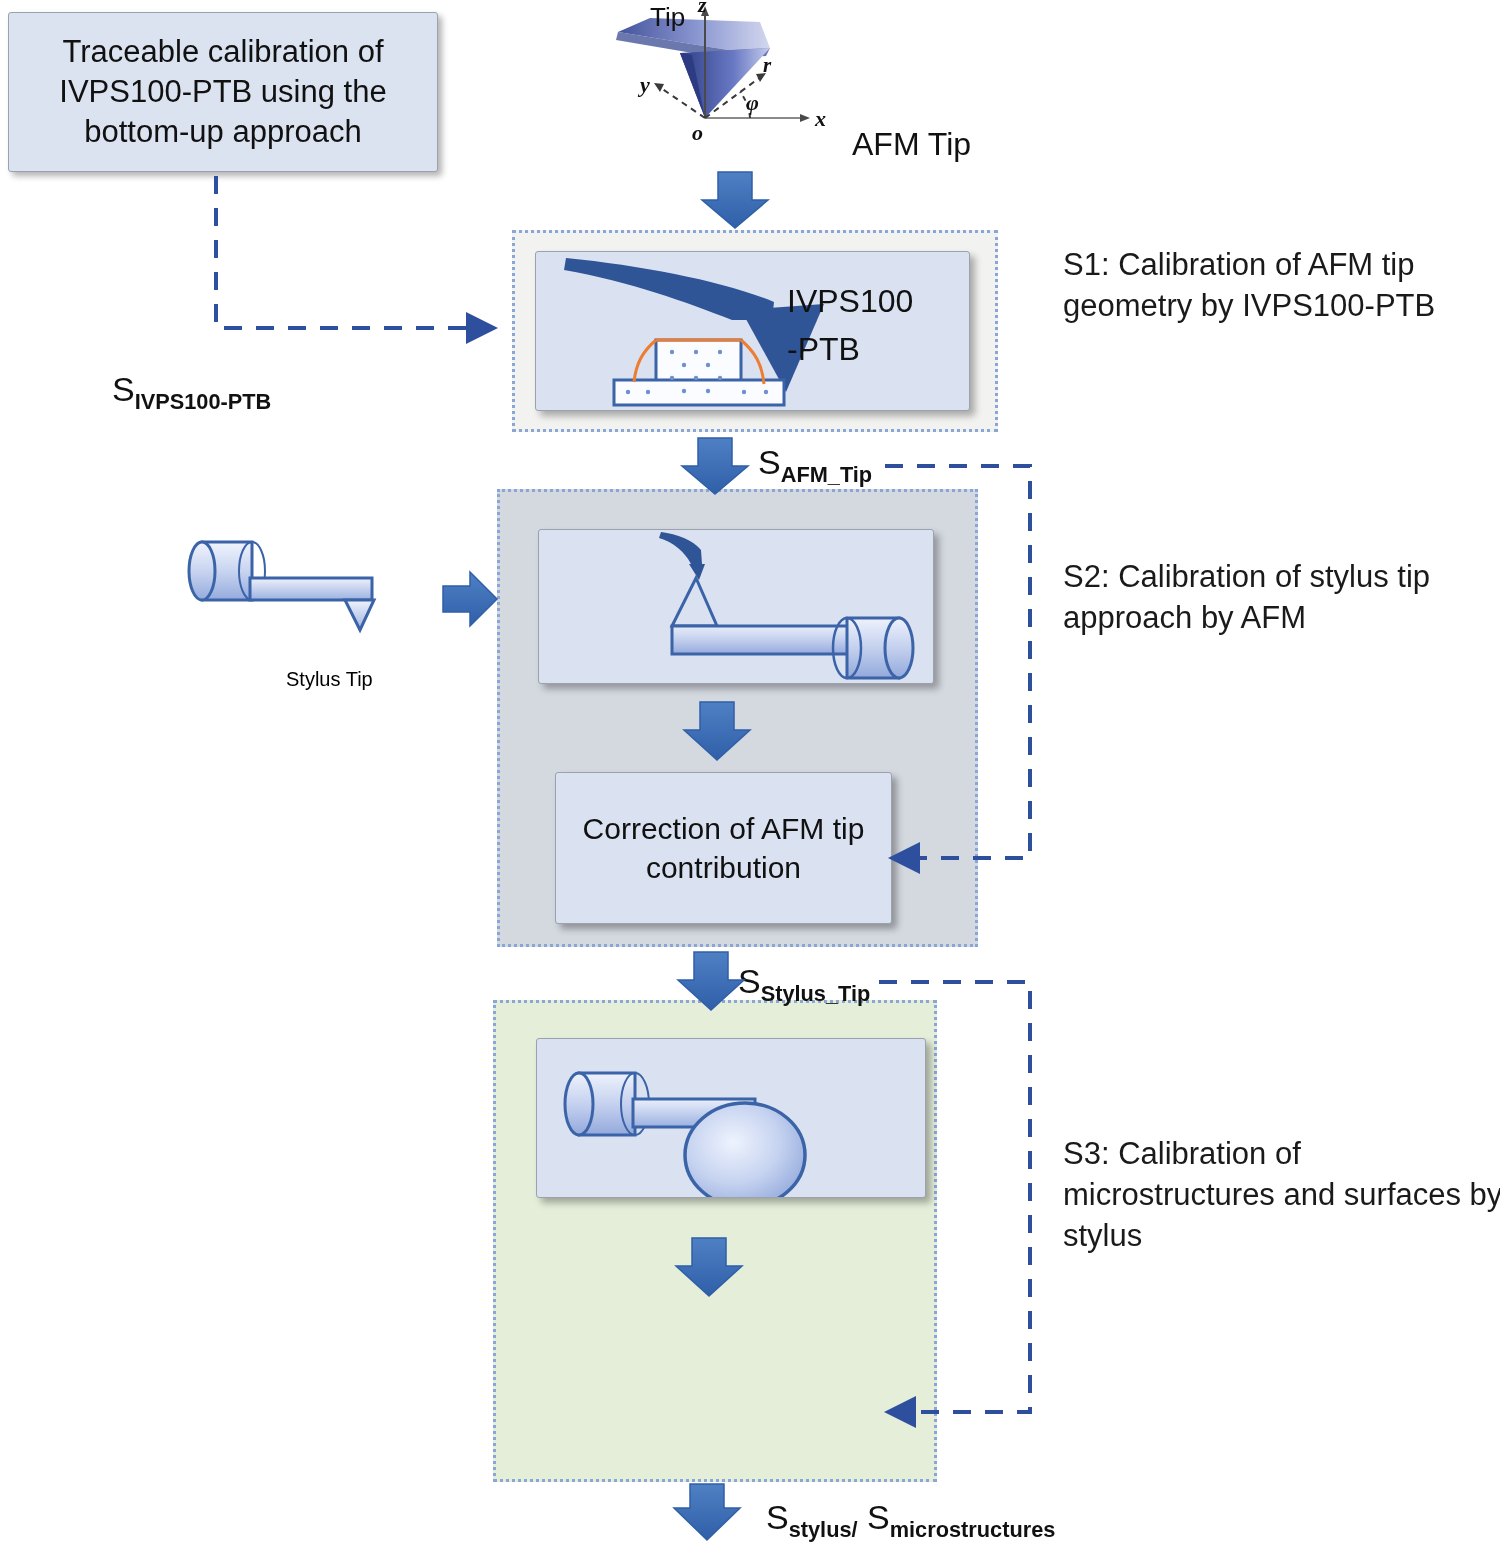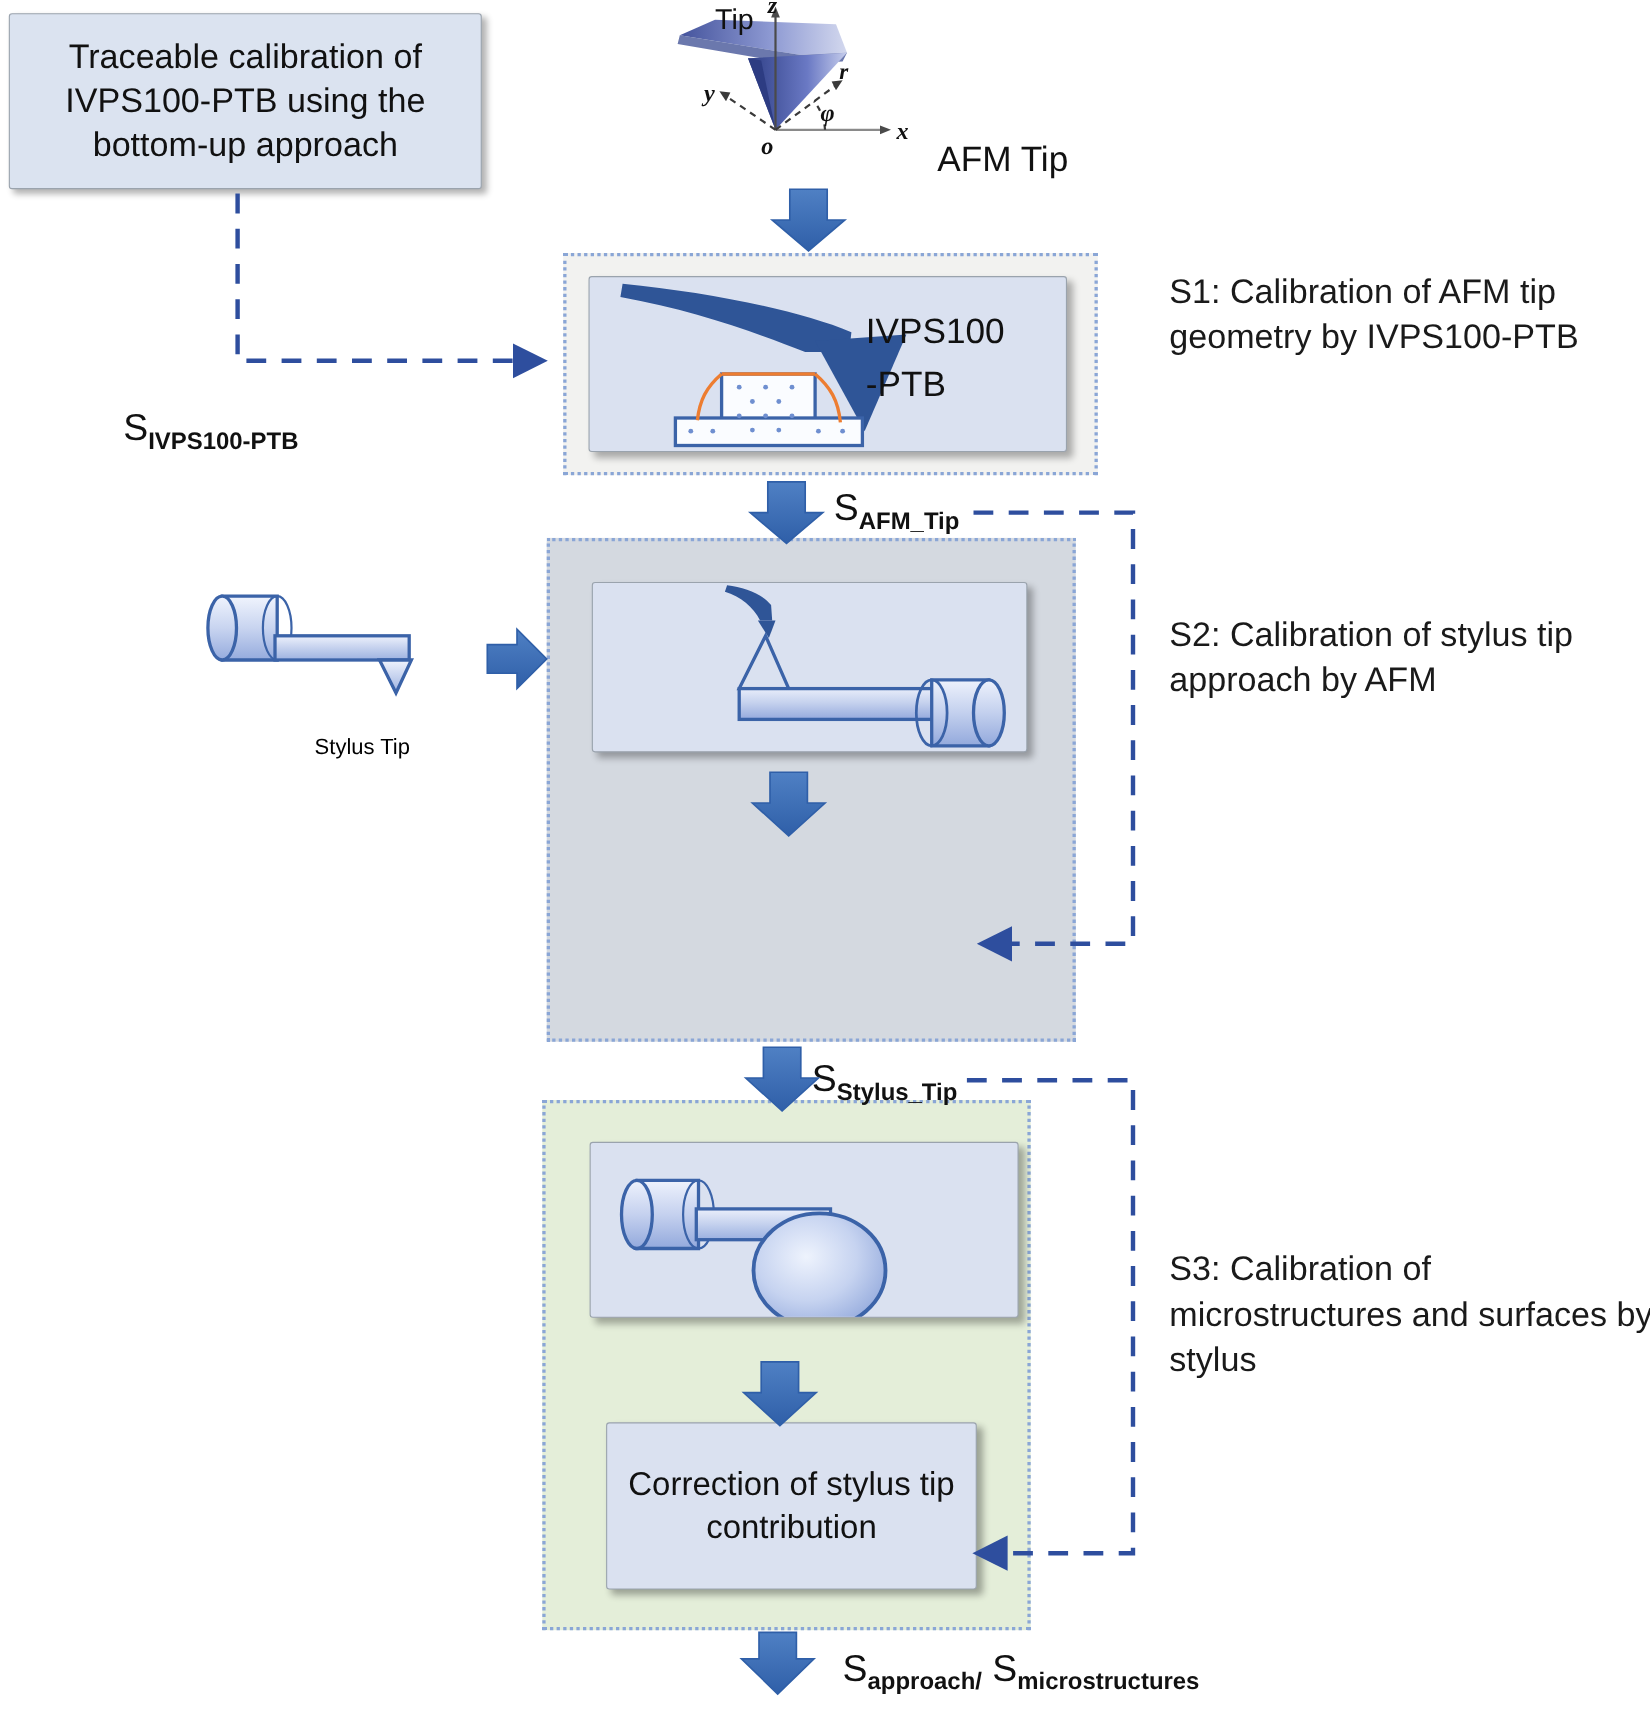--- a/index.html
+++ b/index.html
@@ -213,20 +213,23 @@
       <path d="M133,96 L178,96 L157,48 Z" fill="none" stroke="#3b63a8" stroke-width="3"></path>
 
       <rect x="133" y="96" width="200" height="28" fill="url(#shaftG2)" stroke="#3b63a8" stroke-width="3"></rect>
 
       <path d="M308,88 L360,88 L360,148 L308,148 Z" fill="url(#cylG2)" stroke="#3b63a8" stroke-width="3"></path>
       <ellipse cx="360" cy="118" rx="14" ry="30" fill="url(#cylG2)" stroke="#3b63a8" stroke-width="3"></ellipse>
       <ellipse cx="308" cy="118" rx="14" ry="30" fill="none" stroke="#3b63a8" stroke-width="2.5"></ellipse>
     </svg>
   </div>
 
+  <div class="text-box" id="afm-correction-box">
+    <span>Correction of AFM tip contribution</span>
+  </div>
 </div>
 
 <div class="abs step-container" id="s3-container">
   <div class="inner-box" id="s3-inner">
     <svg width="388" height="158" viewBox="0 0 388 158">
       <defs>
         <linearGradient id="shaftG3" x1="0" y1="0" x2="0" y2="1">
           <stop offset="0%" stop-color="#eaeffb"></stop>
           <stop offset="45%" stop-color="#c8d4ef"></stop>
           <stop offset="100%" stop-color="#9ab0e0"></stop>
@@ -248,23 +251,20 @@
       <ellipse cx="98" cy="65" rx="14" ry="31" fill="none" stroke="#3b63a8" stroke-width="2"></ellipse>
 
       <rect x="96" y="60" width="122" height="28" fill="url(#shaftG3)" stroke="#3b63a8" stroke-width="3"></rect>
 
       <path d="M196,88 L222,88 L209,110 Z" fill="none" stroke="#3b63a8" stroke-width="3"></path>
 
       <ellipse cx="208" cy="116" rx="60" ry="52" fill="url(#sphG3)" stroke="#3b63a8" stroke-width="3.5"></ellipse>
     </svg>
   </div>
 
-  <div class="text-box" id="stylus-correction-box">
-    <span>Correction of stylus tip contribution</span>
-  </div>
 </div>
 
 <svg class="abs" id="stylus-input-illustration" style="left:180px; top:528px;" width="260" height="130" viewBox="0 0 260 130">
   <defs>
     <linearGradient id="shaftG1" x1="0" y1="0" x2="0" y2="1">
       <stop offset="0%" stop-color="#edf1fc"></stop>
       <stop offset="42%" stop-color="#cbd6f0"></stop>
       <stop offset="100%" stop-color="#9db2e0"></stop>
     </linearGradient>
     <linearGradient id="cylG1" x1="0" y1="0" x2="0" y2="1">
@@ -296,21 +296,21 @@
 
 <div class="abs sub-label" id="lbl-afmtip">
   <span>S</span><sub>AFM_Tip</sub>
 </div>
 
 <div class="abs sub-label" id="lbl-stylustip">
   <span>S</span><sub>Stylus_Tip</sub>
 </div>
 
 <div class="abs sub-label" id="lbl-bottom">
-  <span>S</span><sub>approach/</sub>&nbsp;<span>S</span><sub>microstructures</sub>
+  <span>S</span><sub>stylus/</sub>&nbsp;<span>S</span><sub>microstructures</sub>
 </div>
 
 <svg class="abs" id="overlay" viewBox="0 0 1500 1556">
   <defs>
     <marker id="dashArrowR" markerWidth="10" markerHeight="10" refX="2" refY="5" orient="auto" markerUnits="strokeWidth">
       <path d="M0,1 L8,5 L0,9 Z" fill="#2e4e9e"></path>
     </marker>
     <marker id="dashArrowL" markerWidth="10" markerHeight="10" refX="2" refY="5" orient="auto" markerUnits="strokeWidth">
       <path d="M0,1 L8,5 L0,9 Z" fill="#2e4e9e"></path>
     </marker>

